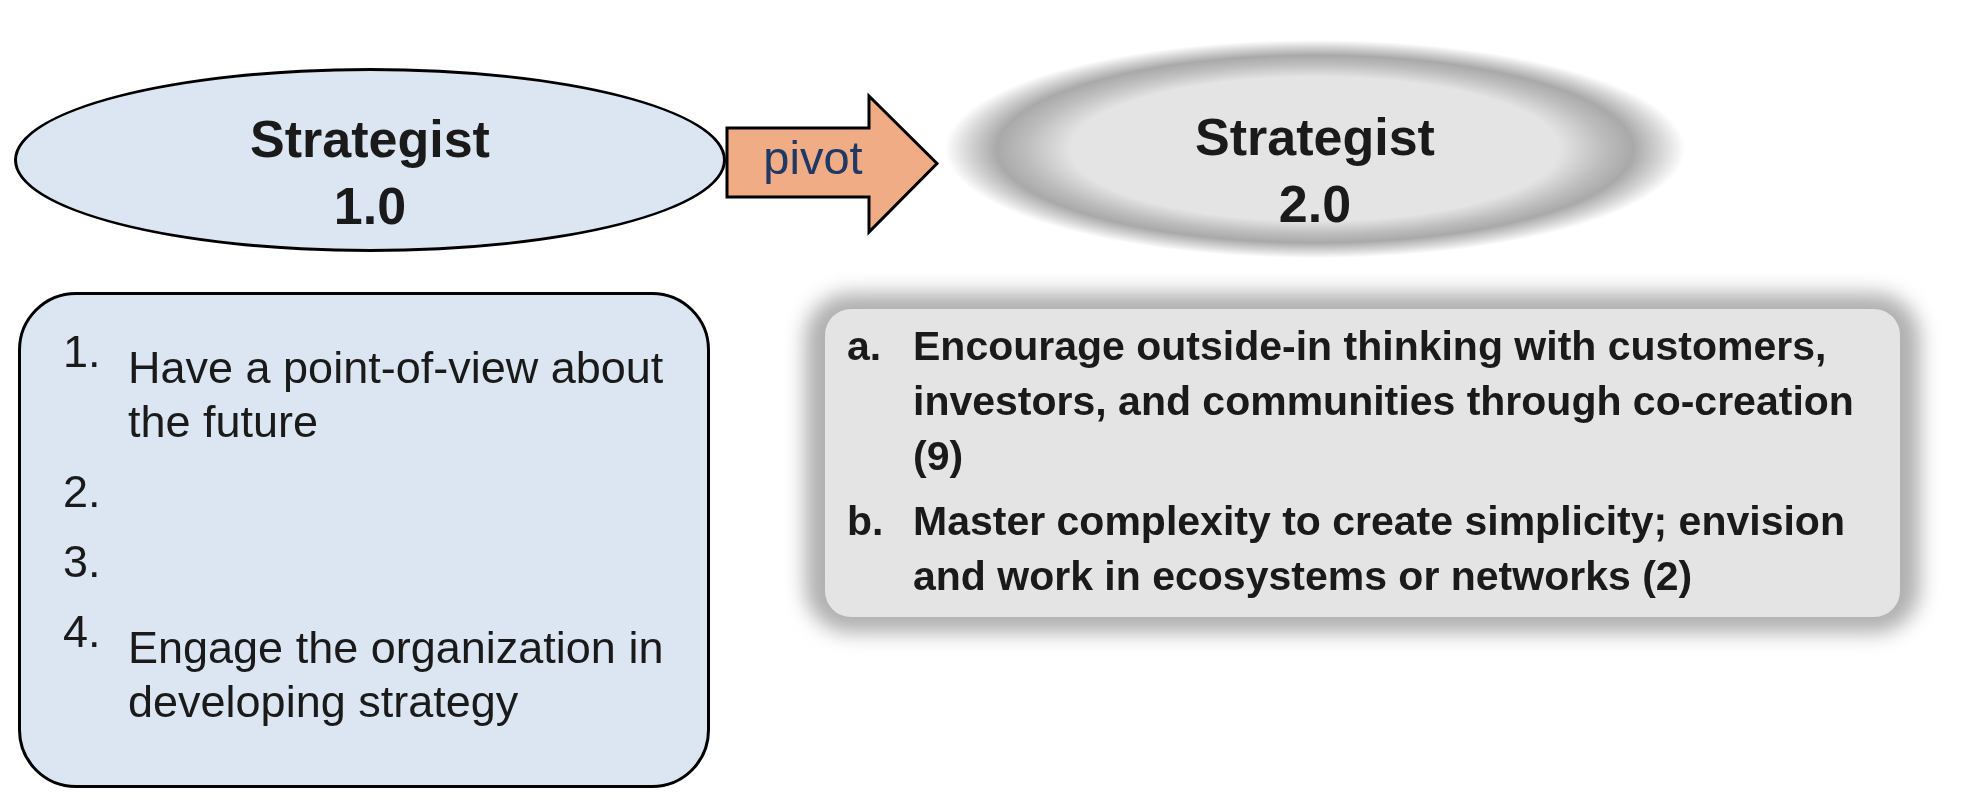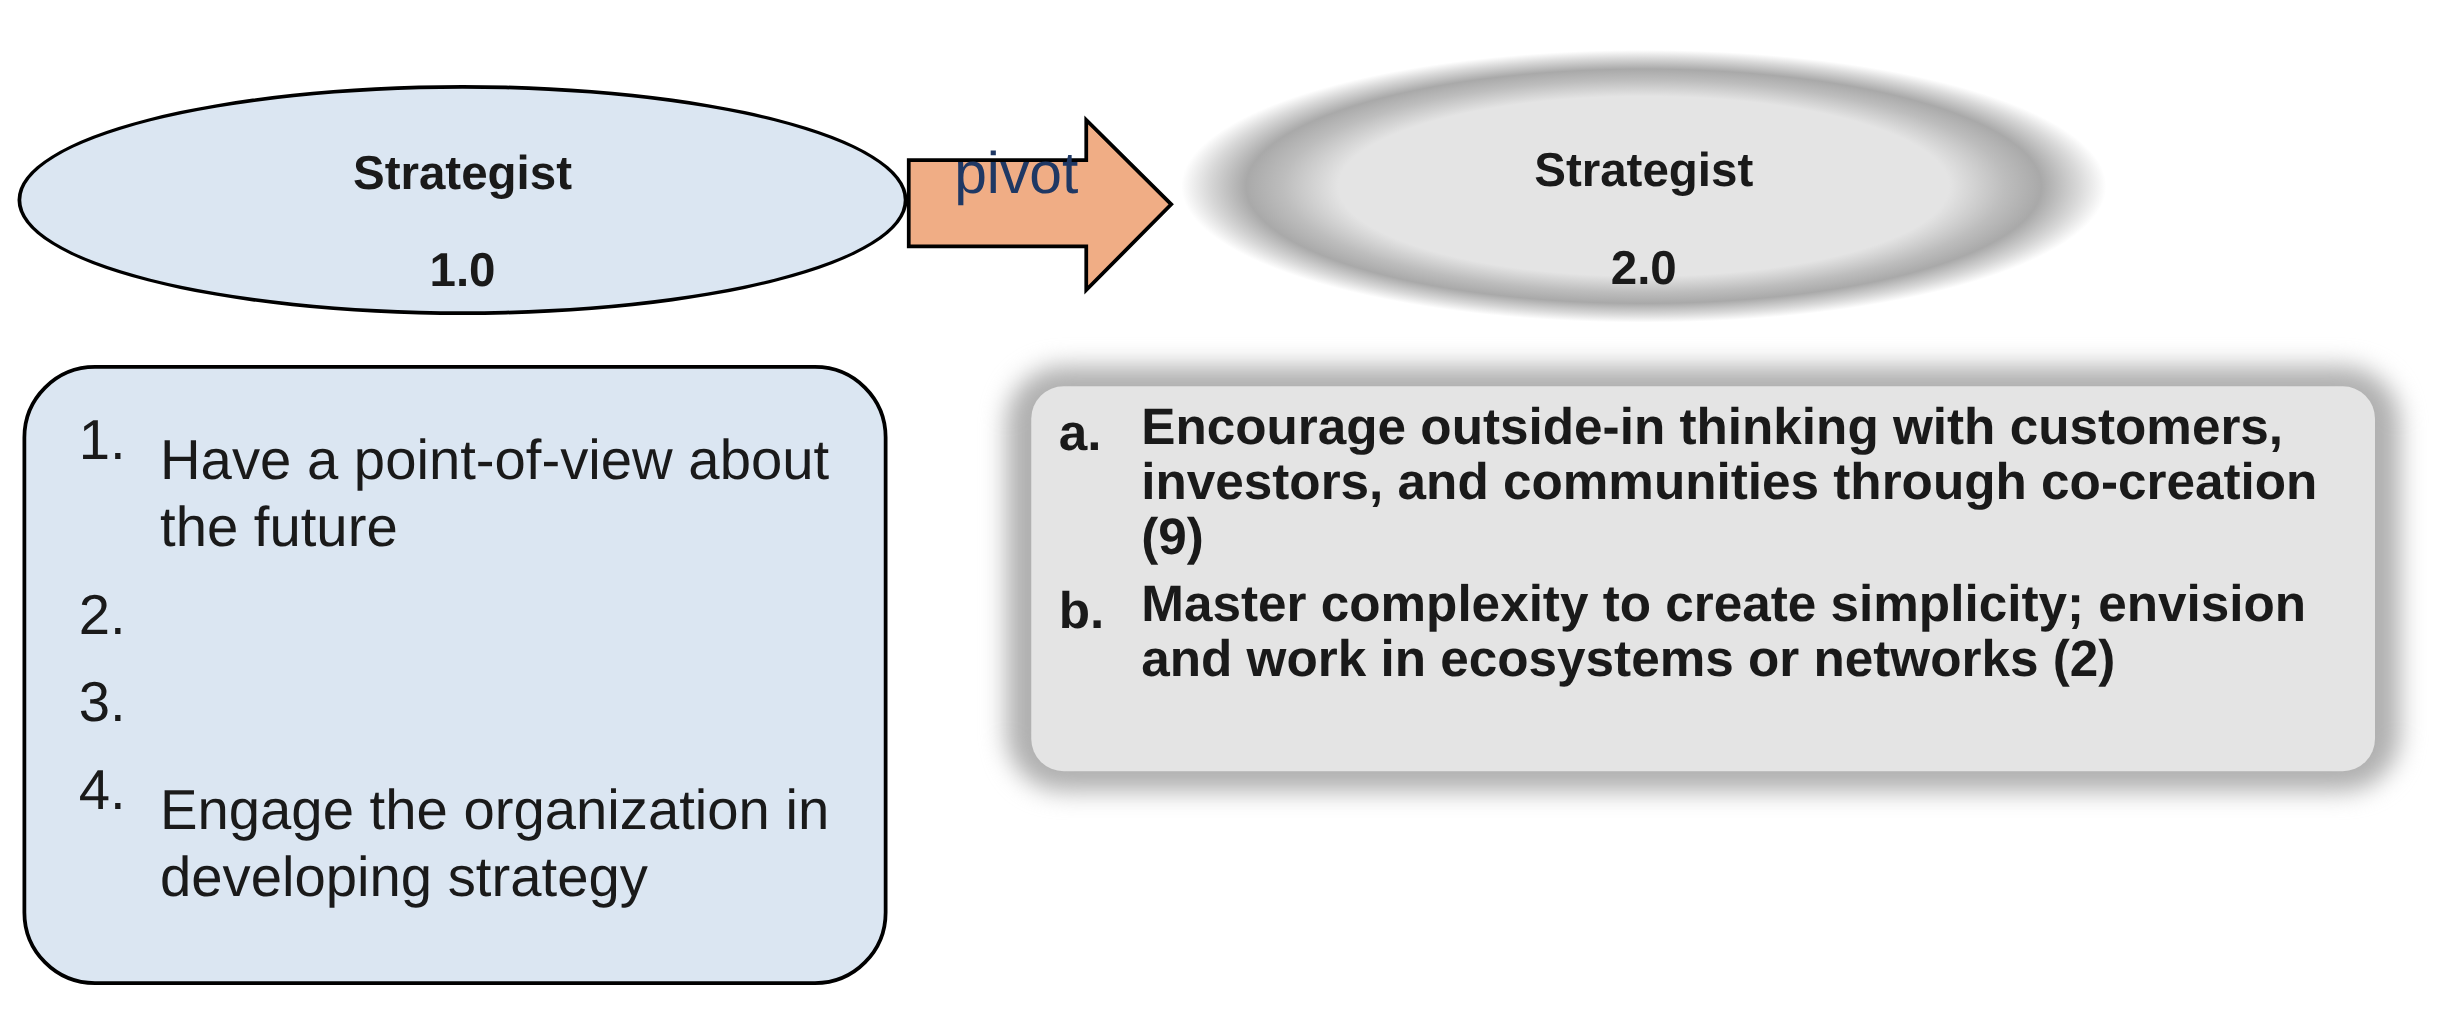--- a/index.html
+++ b/index.html
@@ -34,27 +34,27 @@
   .ellipse2{
     position:absolute;left:945px;top:40px;width:740px;height:218px;
     background:radial-gradient(closest-side,
        var(--gray-fill) 0%, var(--gray-fill) 66%,
        #bdbdbd 78%, var(--gray-glow) 86%,
        rgba(169,169,169,0.45) 94%, rgba(169,169,169,0) 100%);
     display:flex;flex-direction:column;align-items:center;justify-content:center;
     padding-top:44px;box-sizing:border-box;
   }
   .ellipse-title{
-    font-size:38px;font-weight:bold;line-height:67px;
-    text-align:center;white-space:nowrap;margin-top:11px;
+    font-size:52px;font-weight:bold;line-height:67px;
+    text-align:center;white-space:nowrap;
   }
   
   .arrow-wrap{position:absolute;left:723px;top:92px;width:218px;height:144px;}
   .arrow-label{
-    position:absolute;left:738px;top:112px;width:150px;height:50px;
+    position:absolute;left:738px;top:132px;width:150px;height:50px;
     display:flex;align-items:center;justify-content:center;
     font-size:47px;color:var(--arrow-label);
   }
   
   .box1{
     position:absolute;left:18px;top:292px;width:692px;height:496px;
     background:var(--light-blue-fill);
     border:3px solid var(--outline);
     border-radius:58px;
     box-sizing:border-box;
@@ -69,21 +69,21 @@
     position:absolute;inset:10px;border-radius:46px;
     background:#b0b0b0;filter:blur(10px);
   }
   .box2-fill{
     position:absolute;inset:26px 30px;border-radius:26px;
     background:var(--gray-fill);
   }
   .box2-content{position:absolute;left:52px;top:36px;width:1050px;}
   .box2 .row{display:flex;margin-bottom:10px;}
   .box2 .marker{flex:none;width:66px;font-size:41px;font-weight:bold;line-height:55px;}
-  .box2 .txt{width:975px;font-size:41px;font-weight:bold;line-height:44px;}
+  .box2 .txt{width:975px;font-size:41px;font-weight:bold;line-height:55px;}
 </style>
 </head>
 <body>
 
 <div class="stage">
 
   <div class="ellipse1">
     <div class="ellipse-title">Strategist</div>
     <div class="ellipse-title">1.0</div>
   </div>

